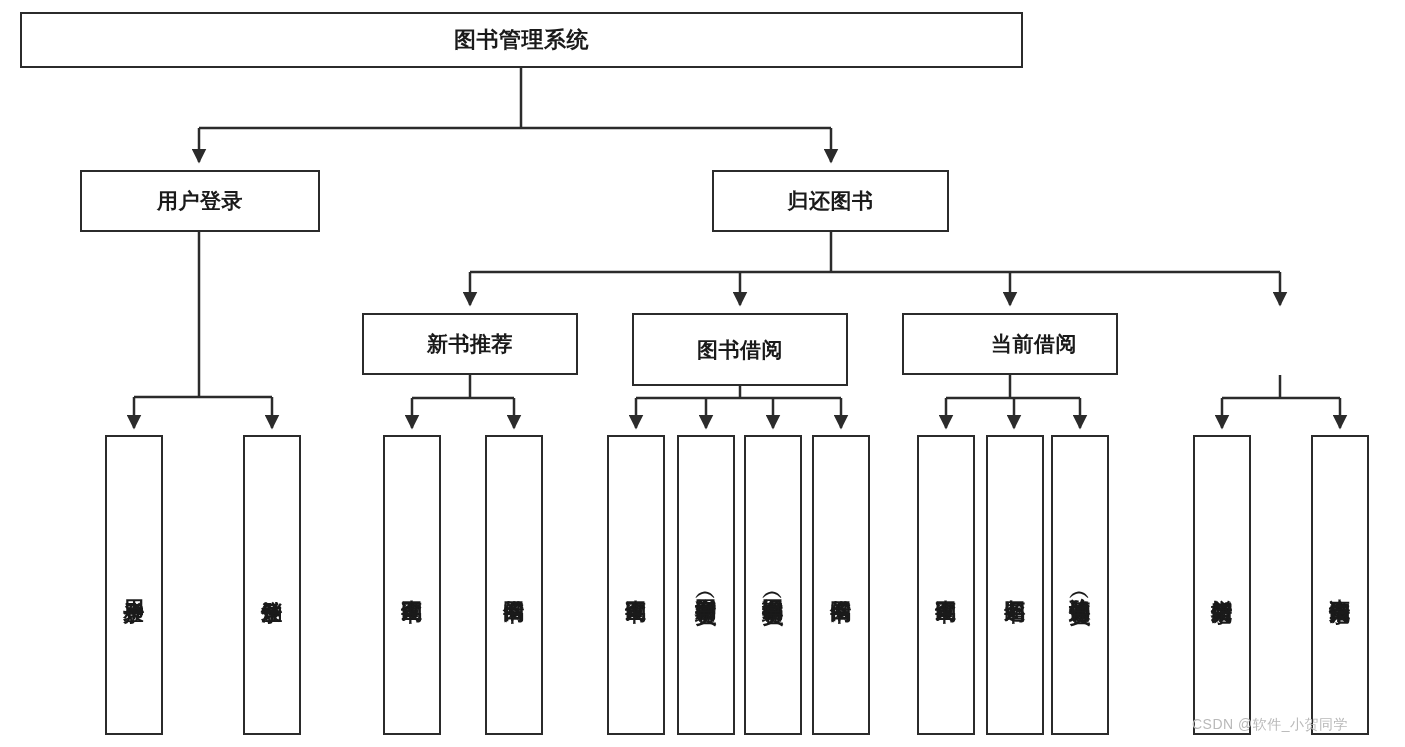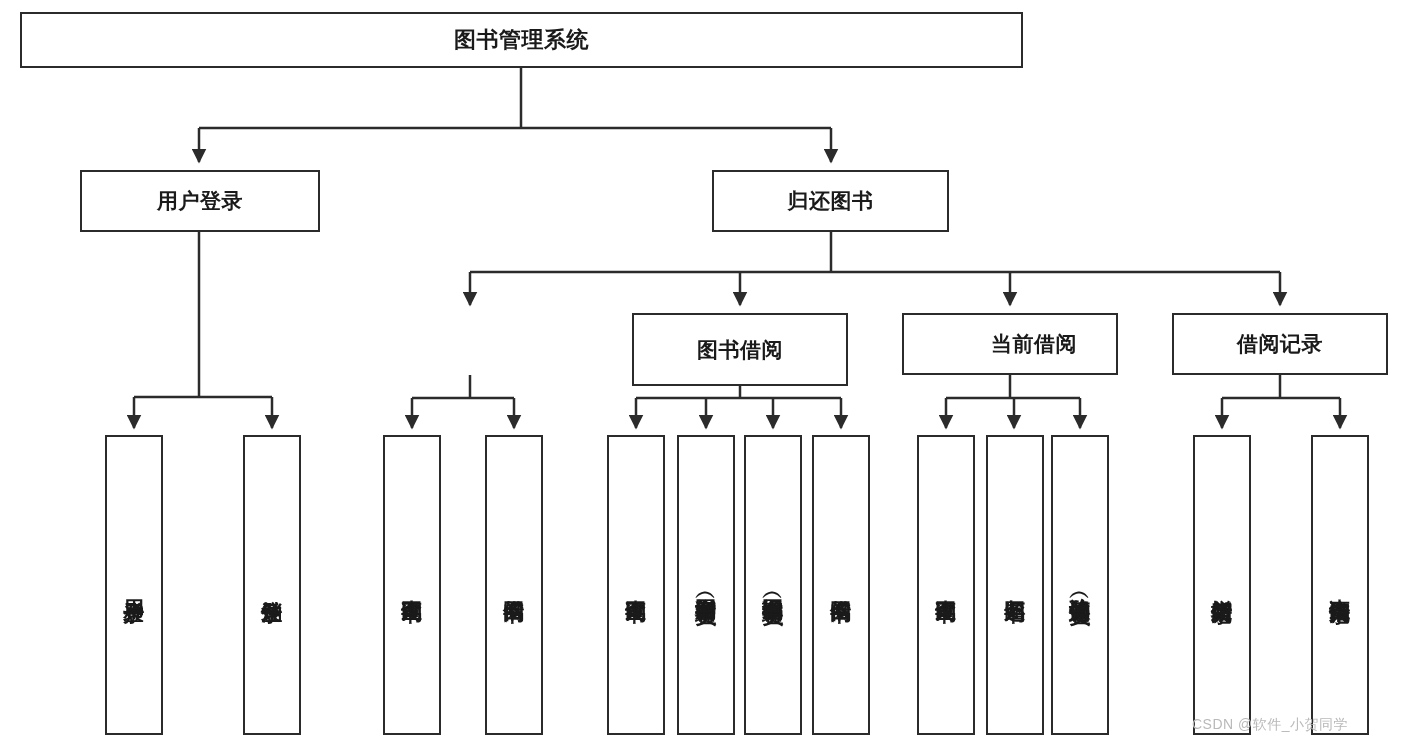--- a/index.html
+++ b/index.html
@@ -130,28 +130,28 @@
     <span class="label">图书管理系统</span>
   </div>
 
   <div class="node horiz" style="left:80px; top:170px; width:240px; height:62px;">
     <span class="label">用户登录</span>
   </div>
   <div class="node horiz" style="left:712px; top:170px; width:237px; height:62px;">
     <span class="label">归还图书</span>
   </div>
 
+  <div class="node horiz" style="left:362px; top:313px; width:216px; height:62px;">
+    <span class="label">新书推荐</span>
+  </div>
   <div class="node horiz" style="left:632px; top:313px; width:216px; height:73px;">
     <span class="label">图书借阅</span>
   </div>
   <div class="node horiz" style="left:902px; top:313px; width:216px; height:62px;padding-left:48px;">
     <span class="label">当前借阅</span>
-  </div>
-  <div class="node horiz" style="left:1172px; top:313px; width:216px; height:62px;">
-    <span class="label">借阅记录</span>
   </div>
 
   <div class="node vert" style="left:105px; top:435px; width:58px; height:300px;">
     <span class="label">用户登录</span>
   </div>
   <div class="node vert" style="left:243px; top:435px; width:58px; height:300px;">
     <span class="label">注销登录</span>
   </div>
 
   <div class="node vert" style="left:383px; top:435px; width:58px; height:300px;">

